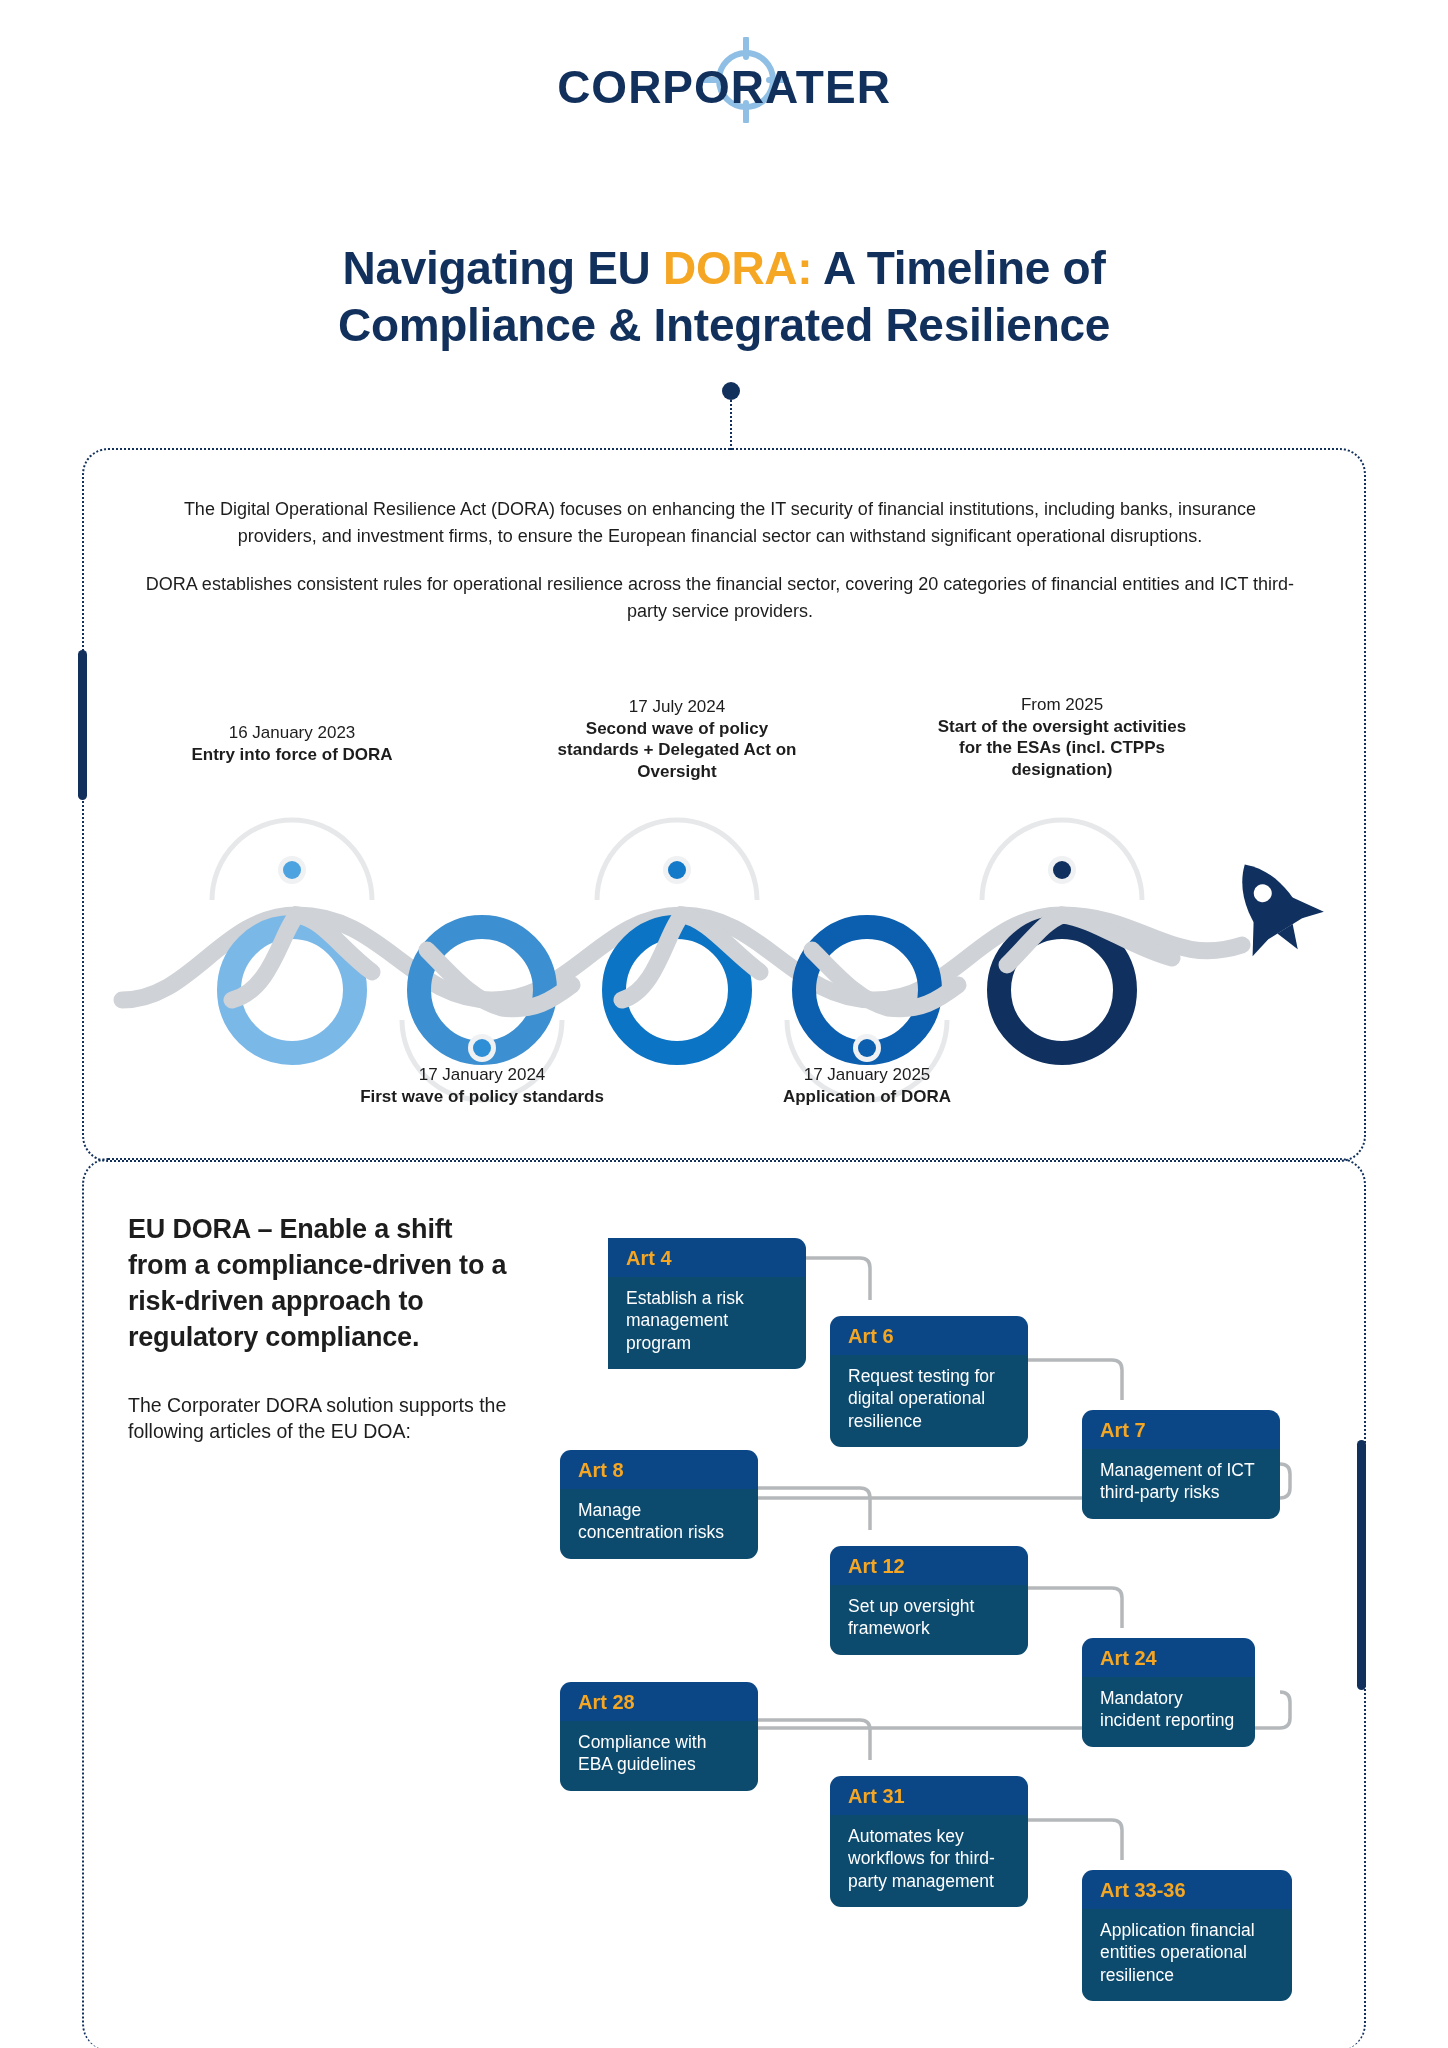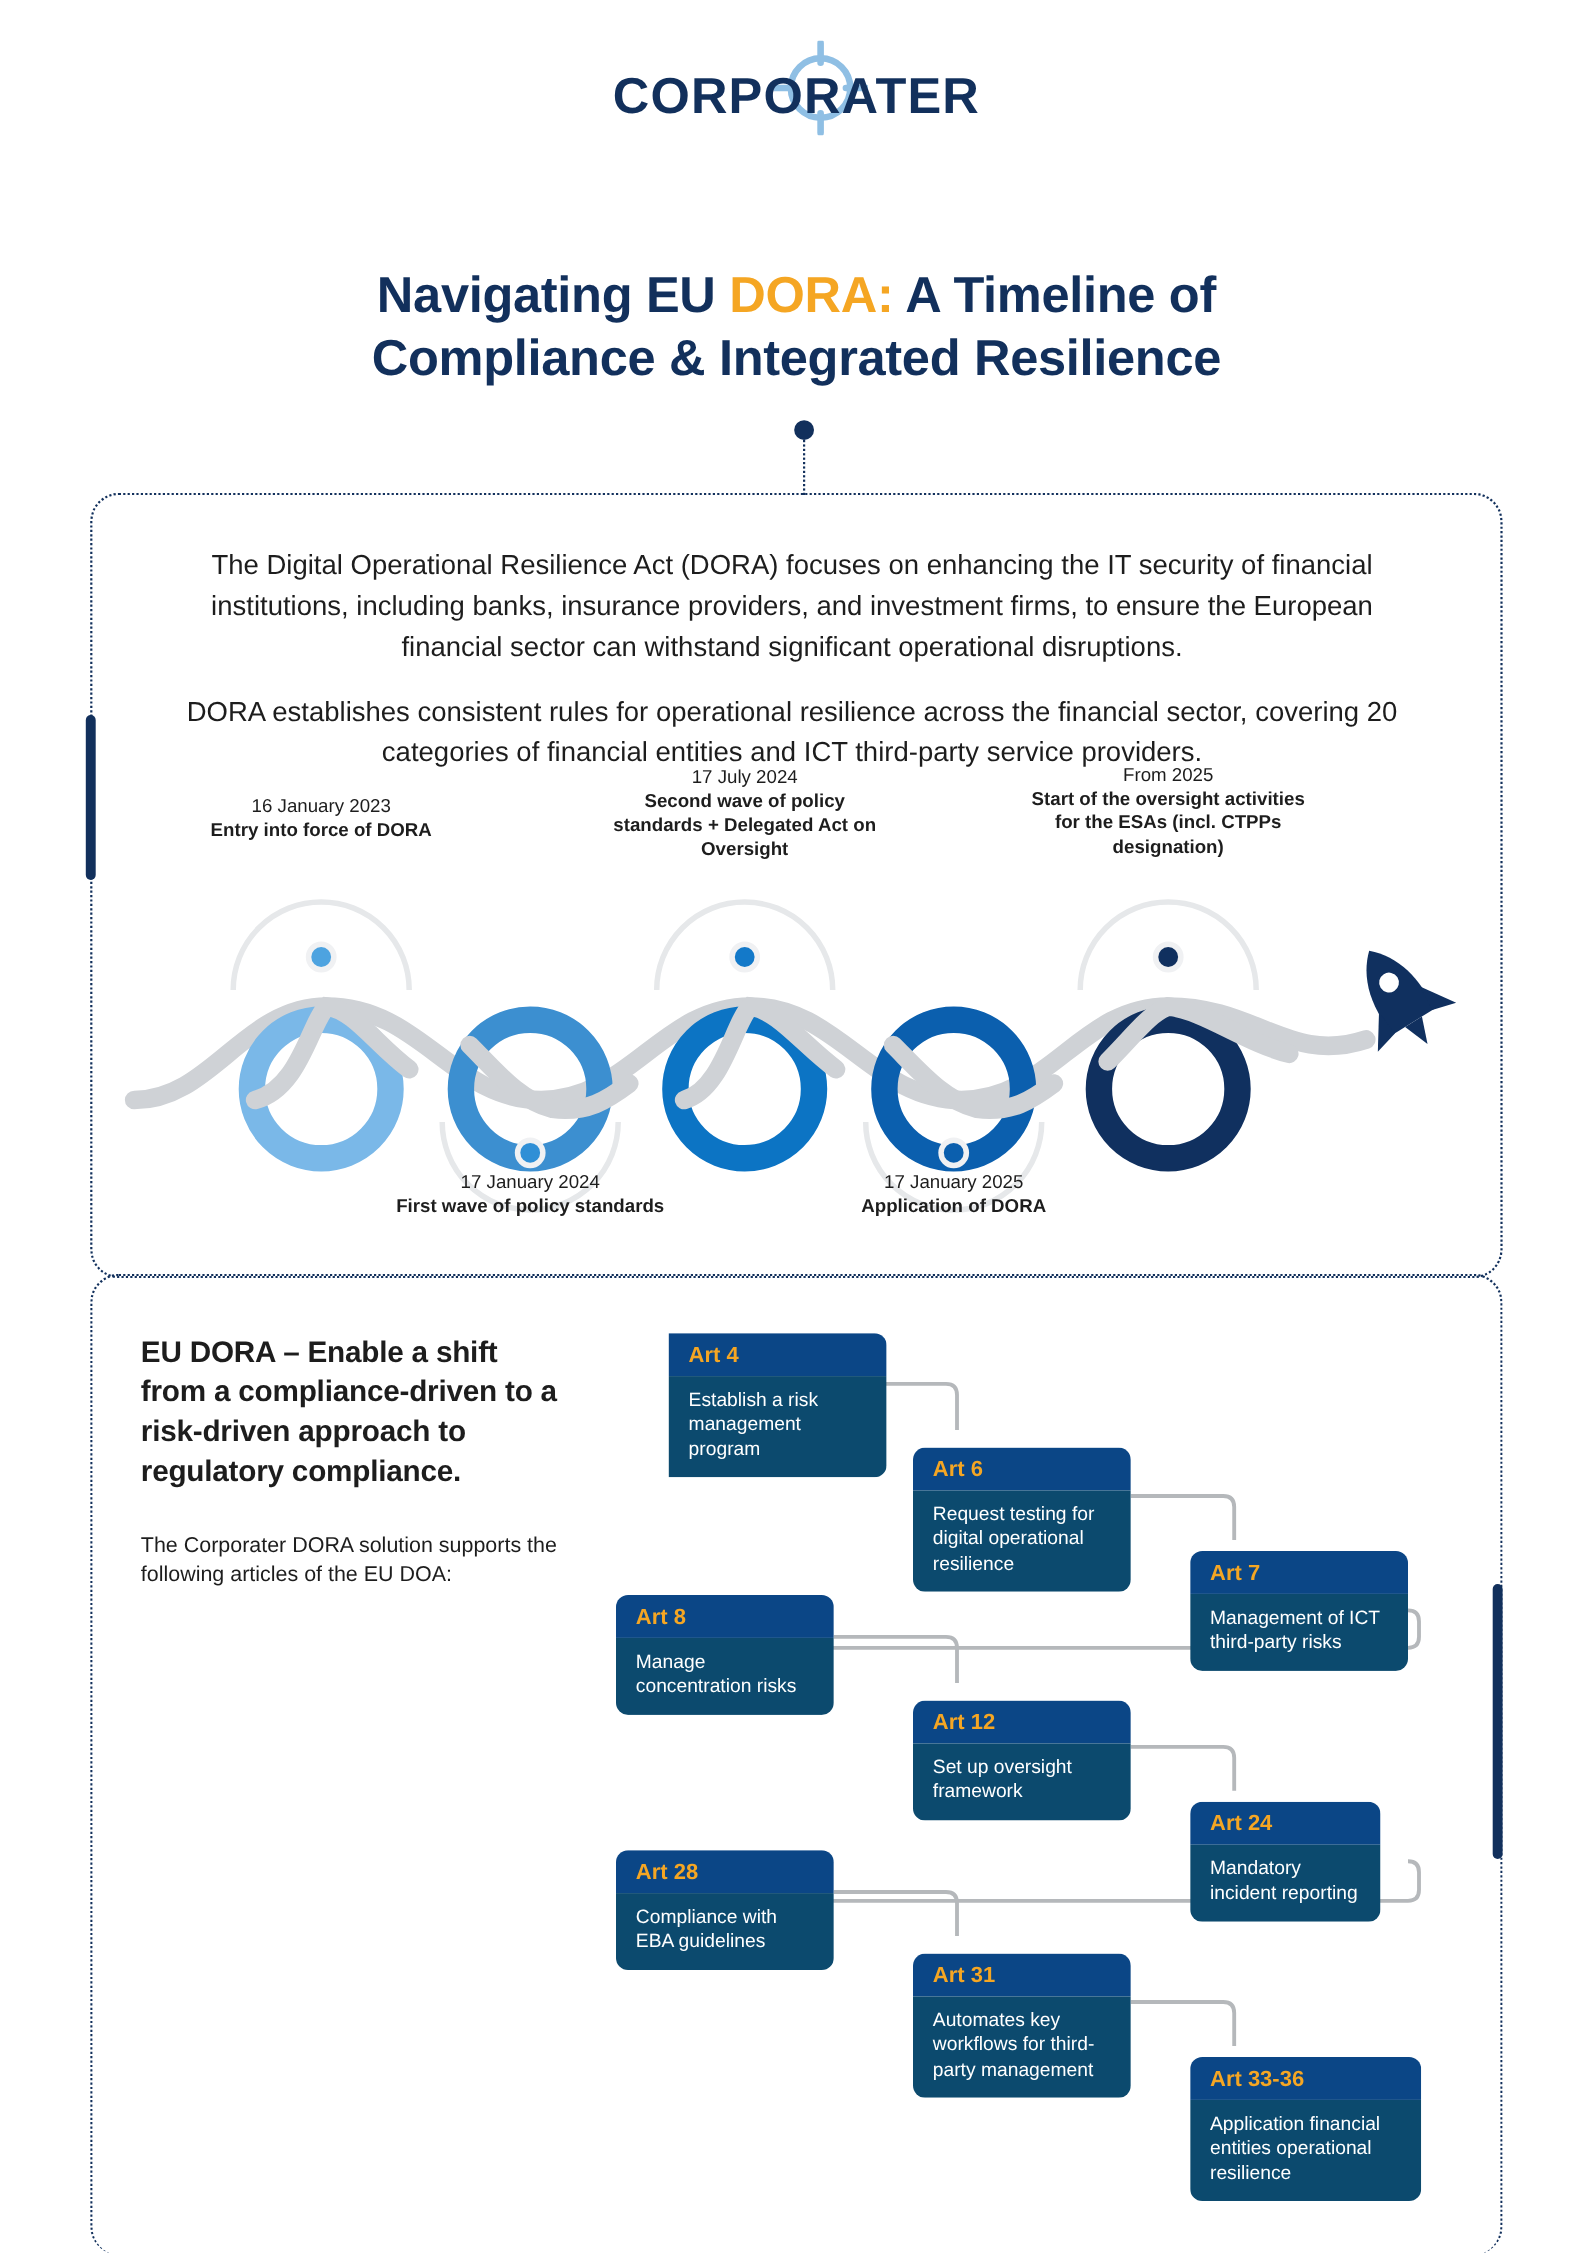--- a/index.html
+++ b/index.html
@@ -57,21 +57,21 @@
     position:absolute;width:2px;background:transparent;
     border-left:2px dotted #12305c;
   }
   .accent-bar{
     position:absolute;width:9px;border-radius:5px;background:#12305c;
   }
 
   
   .intro{
     position:absolute;left:130px;top:496px;width:1180px;text-align:center;
-    font-size:25px;line-height:1.48;color:#1d1d1d;font-weight:400;
+    font-size:18px;line-height:1.48;color:#1d1d1d;font-weight:400;
   }
   .intro p{margin:0 0 22px 0;}
   .intro p:last-child{margin-bottom:0;}
   .intro .narrow{padding:0 14px;}
 
   
   .timeline{position:absolute;left:82px;top:700px;width:1280px;height:420px;}
   .tl-label{
     position:absolute;text-align:center;font-size:17px;line-height:1.27;color:#1d1d1d;
   }
@@ -228,21 +228,21 @@
 
       <path d="M 198,290 L 300,290 Q 310,290 310,300 L 310,332" fill="none" stroke="#b5b8bb" stroke-width="3.5"></path>
       <path d="M 468,390 L 552,390 Q 562,390 562,400 L 562,430" fill="none" stroke="#b5b8bb" stroke-width="3.5"></path>
 
       <path d="M 720,494 Q 730,494 730,504 L 730,520 Q 730,530 720,530 L 100,530 Q 90,530 90,540 L 90,560" fill="none" stroke="#b5b8bb" stroke-width="3.5"></path>
 
       <path d="M 198,522 L 300,522 Q 310,522 310,532 L 310,562" fill="none" stroke="#b5b8bb" stroke-width="3.5"></path>
       <path d="M 468,622 L 552,622 Q 562,622 562,632 L 562,662" fill="none" stroke="#b5b8bb" stroke-width="3.5"></path>
     </svg>
 
-    <div class="card" style="left:0px;top:14px;width:198px;padding-left:48px;">
+    <div class="card" style="left:0px;top:40px;width:198px;padding-left:48px;">
       <div class="card-head">Art 4</div>
       <div class="card-body">Establish a risk management program</div>
     </div>
 
     <div class="card" style="left:270px;top:118px;width:198px;">
       <div class="card-head">Art 6</div>
       <div class="card-body">Request testing for digital operational resilience</div>
     </div>
 
     <div class="card" style="left:522px;top:212px;width:198px;">

